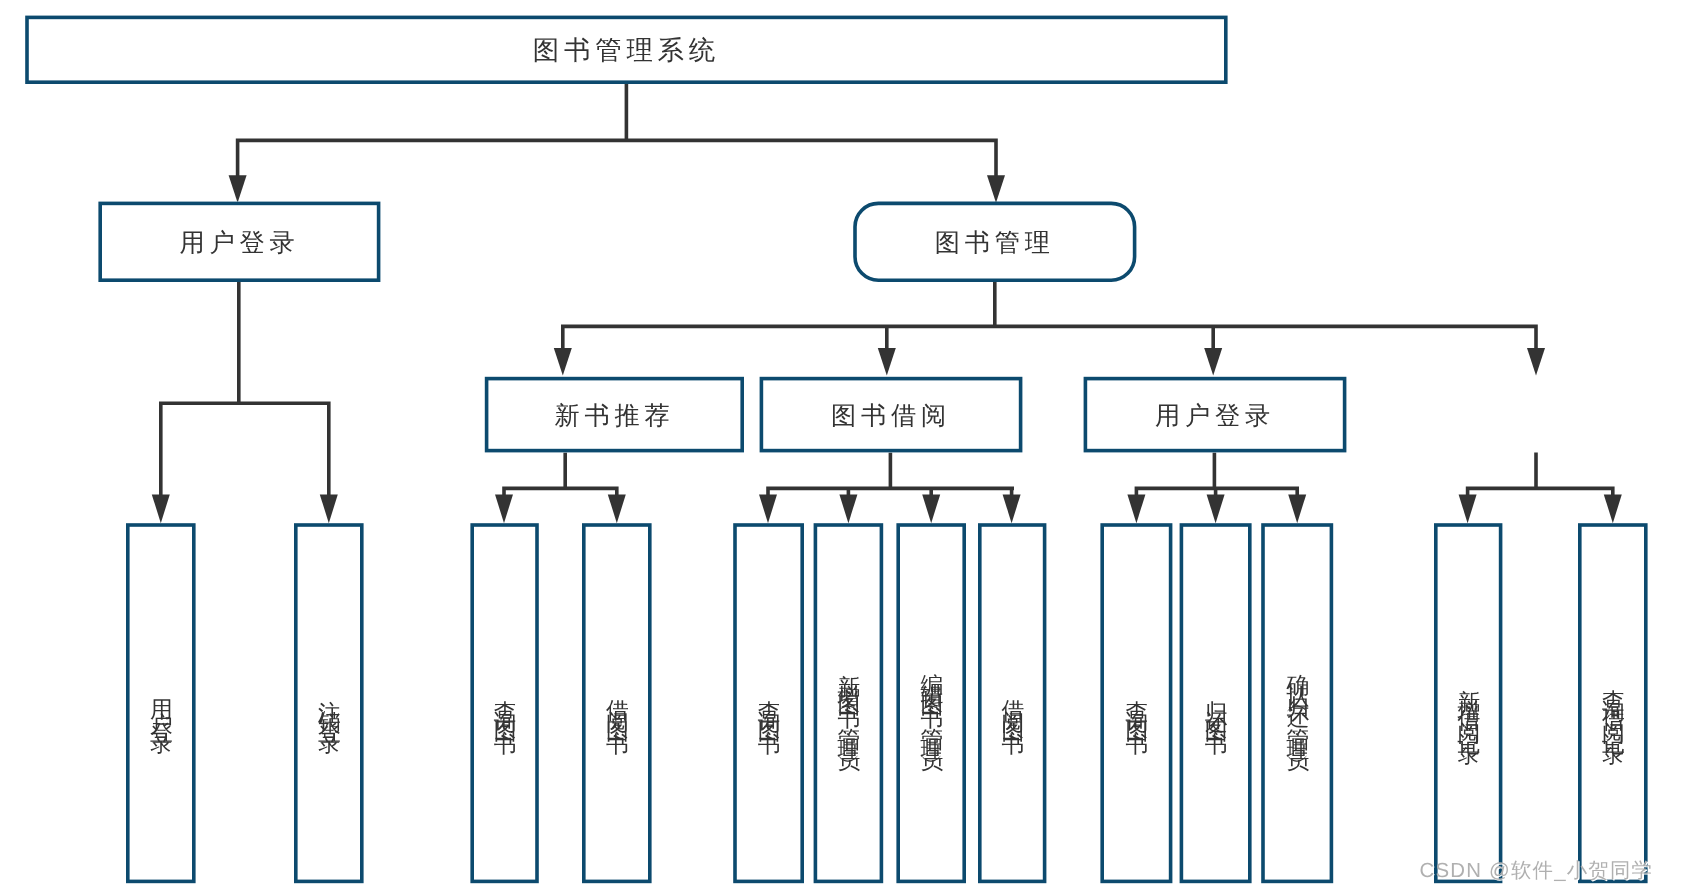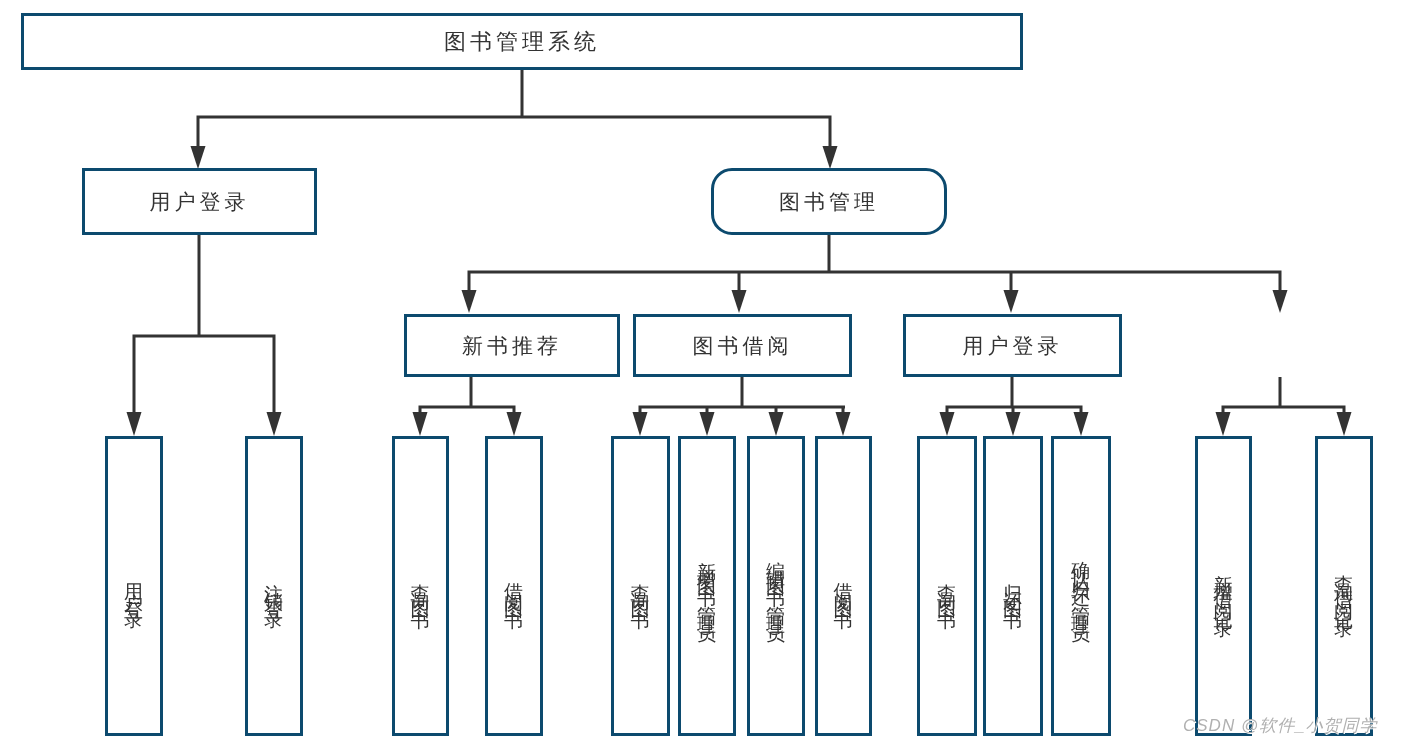--- a/index.html
+++ b/index.html
@@ -51,21 +51,20 @@
   #watermark {
     position: absolute;
     left: 1183px;
     top: 714px;
     font-size: 17px;
     letter-spacing: 1px;
     color: #b0b0b0;
     text-shadow: 1px 1px 0 #ffffff;
     white-space: nowrap;
     z-index: 10;
-    font-style: italic;
   }
 </style>
 </head>
 <body>
 
 <div id="canvas">
 
   <svg id="connector-layer" width="1405" height="747" viewBox="0 0 1405 747">
     <g stroke="#333333" stroke-width="3" fill="none">
       <path d="M522 70 V117 M196.5 117 H831.5 M198 117 V148 M830 117 V148"></path>

